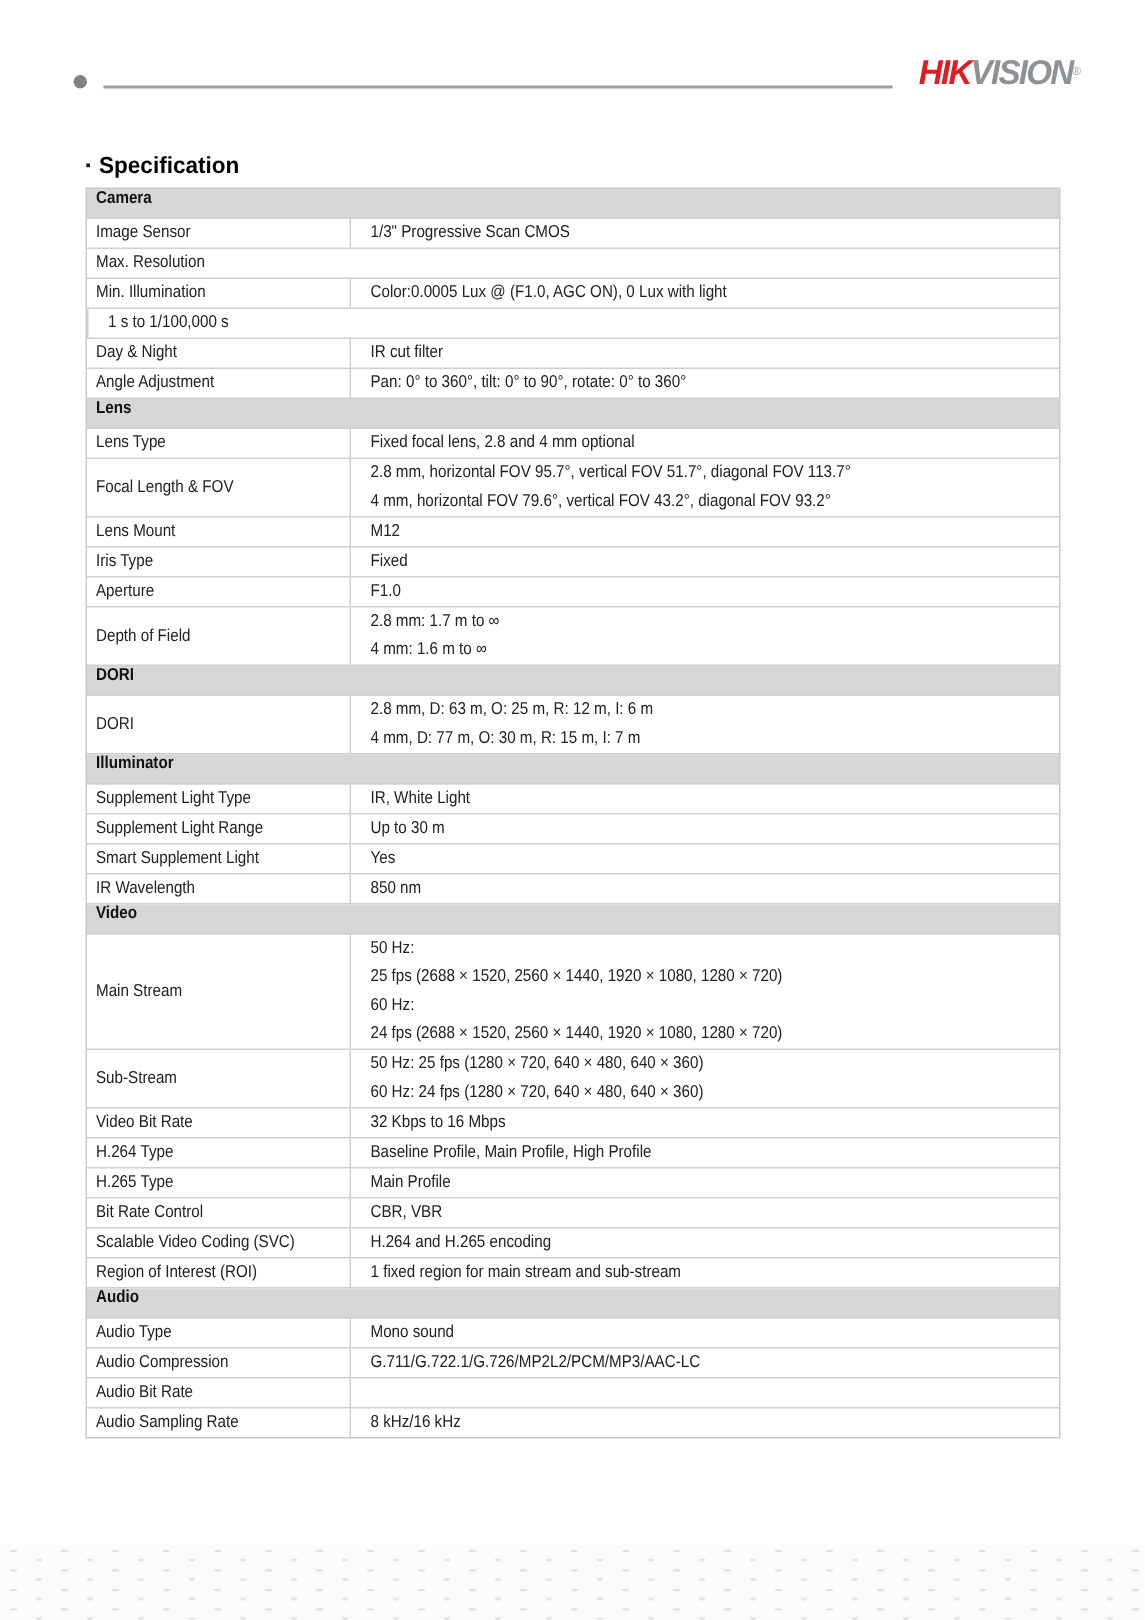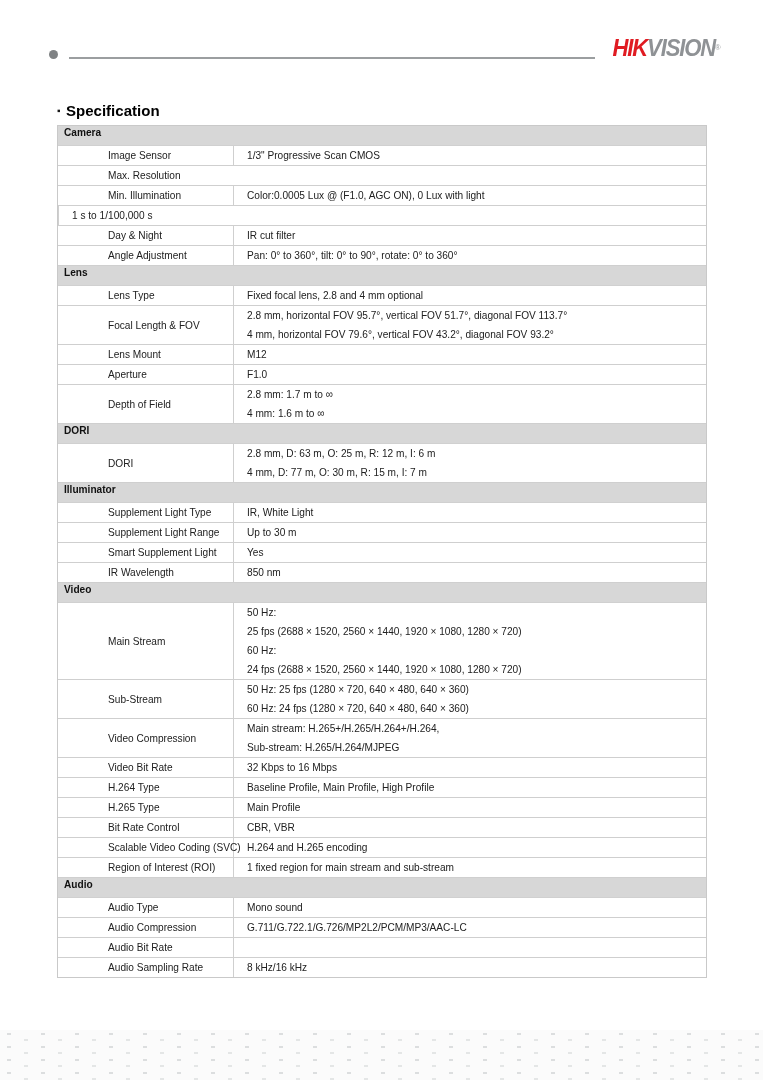--- a/index.html
+++ b/index.html
@@ -108,21 +108,20 @@
   }
   .row {
     display: grid;
     grid-template-columns: 175px 1fr;
     align-items: center;
     border-bottom: 1px solid #cfcfcf;
   }
   .spec-table > :last-child { border-bottom: none; }
   .label-cell {
     padding-left: 6px;
-    margin-left: 44px;
   }
   .value-cell {
     border-left: 1px solid #cfcfcf;
     padding-left: 13px;
     align-self: stretch;
     display: flex;
     flex-direction: column;
     justify-content: center;
   }
   .vline, .label-text {
@@ -252,20 +251,30 @@
           <span class="cond label-text">Lens Mount</span>
         </div>
         <div class="value-cell">
           <div class="vline">
             <span class="cond">M12</span>
           </div>
         </div>
       </div>
       <div class="row">
         <div class="label-cell">
+          <span class="cond label-text">Iris Type</span>
+        </div>
+        <div class="value-cell">
+          <div class="vline">
+            <span class="cond">Fixed</span>
+          </div>
+        </div>
+      </div>
+      <div class="row">
+        <div class="label-cell">
           <span class="cond label-text">Aperture</span>
         </div>
         <div class="value-cell">
           <div class="vline">
             <span class="cond">F1.0</span>
           </div>
         </div>
       </div>
       <div class="row">
         <div class="label-cell">
@@ -369,33 +378,20 @@
           <div class="vline">
             <span class="cond">50 Hz: 25 fps (1280 × 720, 640 × 480, 640 × 360)</span>
           </div>
           <div class="vline">
             <span class="cond">60 Hz: 24 fps (1280 × 720, 640 × 480, 640 × 360)</span>
           </div>
         </div>
       </div>
       <div class="row">
         <div class="label-cell">
-          <span class="cond label-text">Video Compression</span>
-        </div>
-        <div class="value-cell">
-          <div class="vline">
-            <span class="cond">Main stream: H.265+/H.265/H.264+/H.264,</span>
-          </div>
-          <div class="vline">
-            <span class="cond">Sub-stream: H.265/H.264/MJPEG</span>
-          </div>
-        </div>
-      </div>
-      <div class="row">
-        <div class="label-cell">
           <span class="cond label-text">Video Bit Rate</span>
         </div>
         <div class="value-cell">
           <div class="vline">
             <span class="cond">32 Kbps to 16 Mbps</span>
           </div>
         </div>
       </div>
       <div class="row">
         <div class="label-cell">

